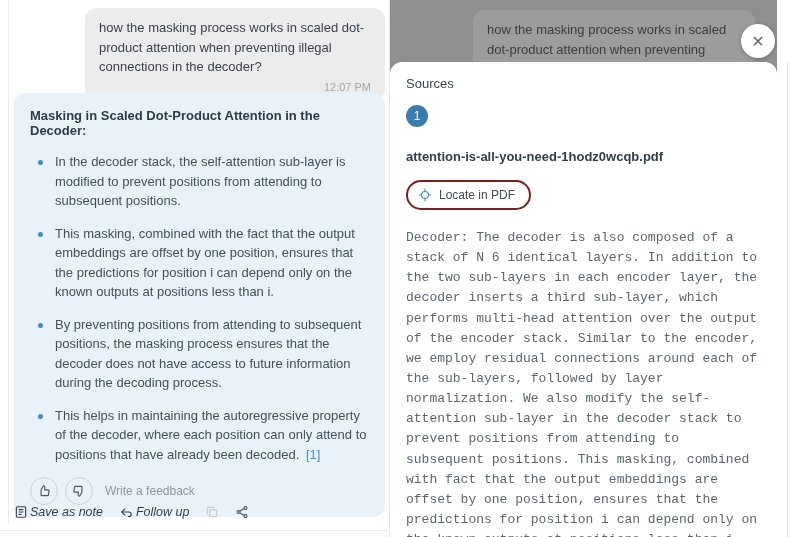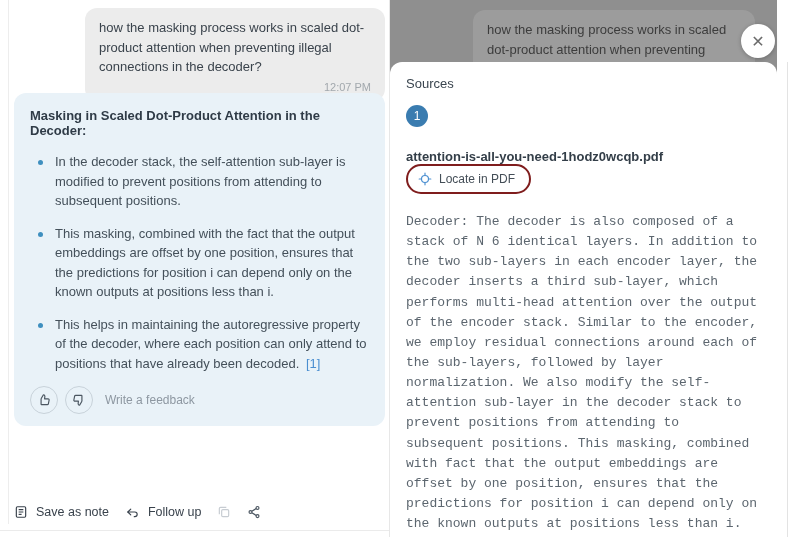--- a/index.html
+++ b/index.html
@@ -28,21 +28,21 @@
   .citation { color:#4a8ed0; text-decoration:none; margin-left:3px; cursor:pointer; }
 
   .feedback-row { display:flex; align-items:center; margin-top:4px; }
   .fb-btn { width:28px; height:28px; border-radius:50%; border:1px solid #c8d2da;
             background:transparent; display:flex; align-items:center; justify-content:center;
             margin-right:7px; cursor:pointer; color:#4a5560; }
   .fb-label { color:#8d97a1; font-size:12px; margin-left:5px; }
 
   .chat-toolbar { position:absolute; left:14px; top:505px; display:flex; align-items:center;
                   gap:16px; color:#39424c; font-size:12.5px; }
-  .tool-item { display:flex; align-items:flex-end; gap:8px; cursor:pointer; }
+  .tool-item { display:flex; align-items:flex-end; gap:2px; cursor:pointer;font-style:italic; }
   .tool-item svg { flex:0 0 auto; }
 
   
   .right-region { position:absolute; left:390px; top:0; width:404px; height:537px; background:#fff; }
   .panel-divider { position:absolute; left:-1px; top:0; width:1px; height:537px; background:#e7e7e7; }
   .overlay-bar { position:absolute; left:0; top:0; width:387px; height:74px; background:#8f8f8f; }
   .overlay-bubble { position:absolute; left:83px; top:10px; width:282px;
                     background:#9c9c9c; border-radius:12px; padding:10px 14px;
                     color:#3c3c3c; line-height:1.5; }
   .close-btn { position:absolute; left:351px; top:24px; width:34px; height:34px;
@@ -50,21 +50,21 @@
                box-shadow:0 1px 4px rgba(0,0,0,0.25); color:#6b6b6b; font-size:16px;
                display:flex; align-items:center; justify-content:center; z-index:3; }
 
   .sources-card { position:absolute; left:0; top:62px; width:387px; height:414px;
                   background:#ffffff; border-radius:12px 12px 0 0; z-index:2;
                   padding:14px 16px; }
   .sources-title { color:#3a454f; margin-bottom:14px; }
   .circle-badge { width:22px; height:22px; border-radius:50%; background:#3a7cb0;
                   color:#fff; font-size:12px; display:flex; align-items:center;
                   justify-content:center; margin-bottom:22px; cursor:pointer; }
-  .filename { font-weight:bold; color:#333e48; }
+  .filename { font-weight:bold; color:#333e48; margin-bottom:16px; }
   .locate-pill { display:inline-flex; align-items:center; gap:7px; border:2px solid #7f1d1d;
                  background:#fff; border-radius:16px; padding:6px 14px 6px 10px;
                  font-size:12px; color:#444e57; cursor:pointer;
                  font-family:"Liberation Sans","DejaVu Sans",sans-serif; }
   .excerpt { margin-top:18px; color:#5c666f; line-height:1.55;font-family:Liberation Mono, monospace; }
   .rp-from { margin-top:16px; font-size:11px; color:#8d97a1; }
 
   .right-gutter-line { position:absolute; left:397px; top:62px; width:1px; height:475px; background:#e3e3e3; }
 </style>
 </head>
@@ -82,20 +82,24 @@
     <div class="ai-heading">Masking in Scaled Dot-Product Attention in the Decoder:</div>
 
     <ul class="bullets" id="bullet-list">
         <li>
           <span class="dot"></span>
           <span>In the decoder stack, the self-attention sub-layer is modified to prevent positions from attending to subsequent positions.</span>
         </li>
         <li>
           <span class="dot"></span>
           <span>This masking, combined with the fact that the output embeddings are offset by one position, ensures that the predictions for position i can depend only on the known outputs at positions less than i.</span>
+        </li>
+        <li>
+          <span class="dot"></span>
+          <span>By preventing positions from attending to subsequent positions, the masking process ensures that the decoder does not have access to future information during the decoding process.</span>
         </li>
         <li>
           <span class="dot"></span>
           <span>This helps in maintaining the autoregressive property of the decoder, where each position can only attend to positions that have already been decoded. <a class="citation">[1]</a></span>
         </li>
       </ul>
 
     <div class="feedback-row">
       <button class="fb-btn" aria-label="thumbs up">
         <svg width="14" height="14" viewBox="0 0 24 24" fill="none" stroke="currentColor" stroke-width="2" stroke-linejoin="round">

